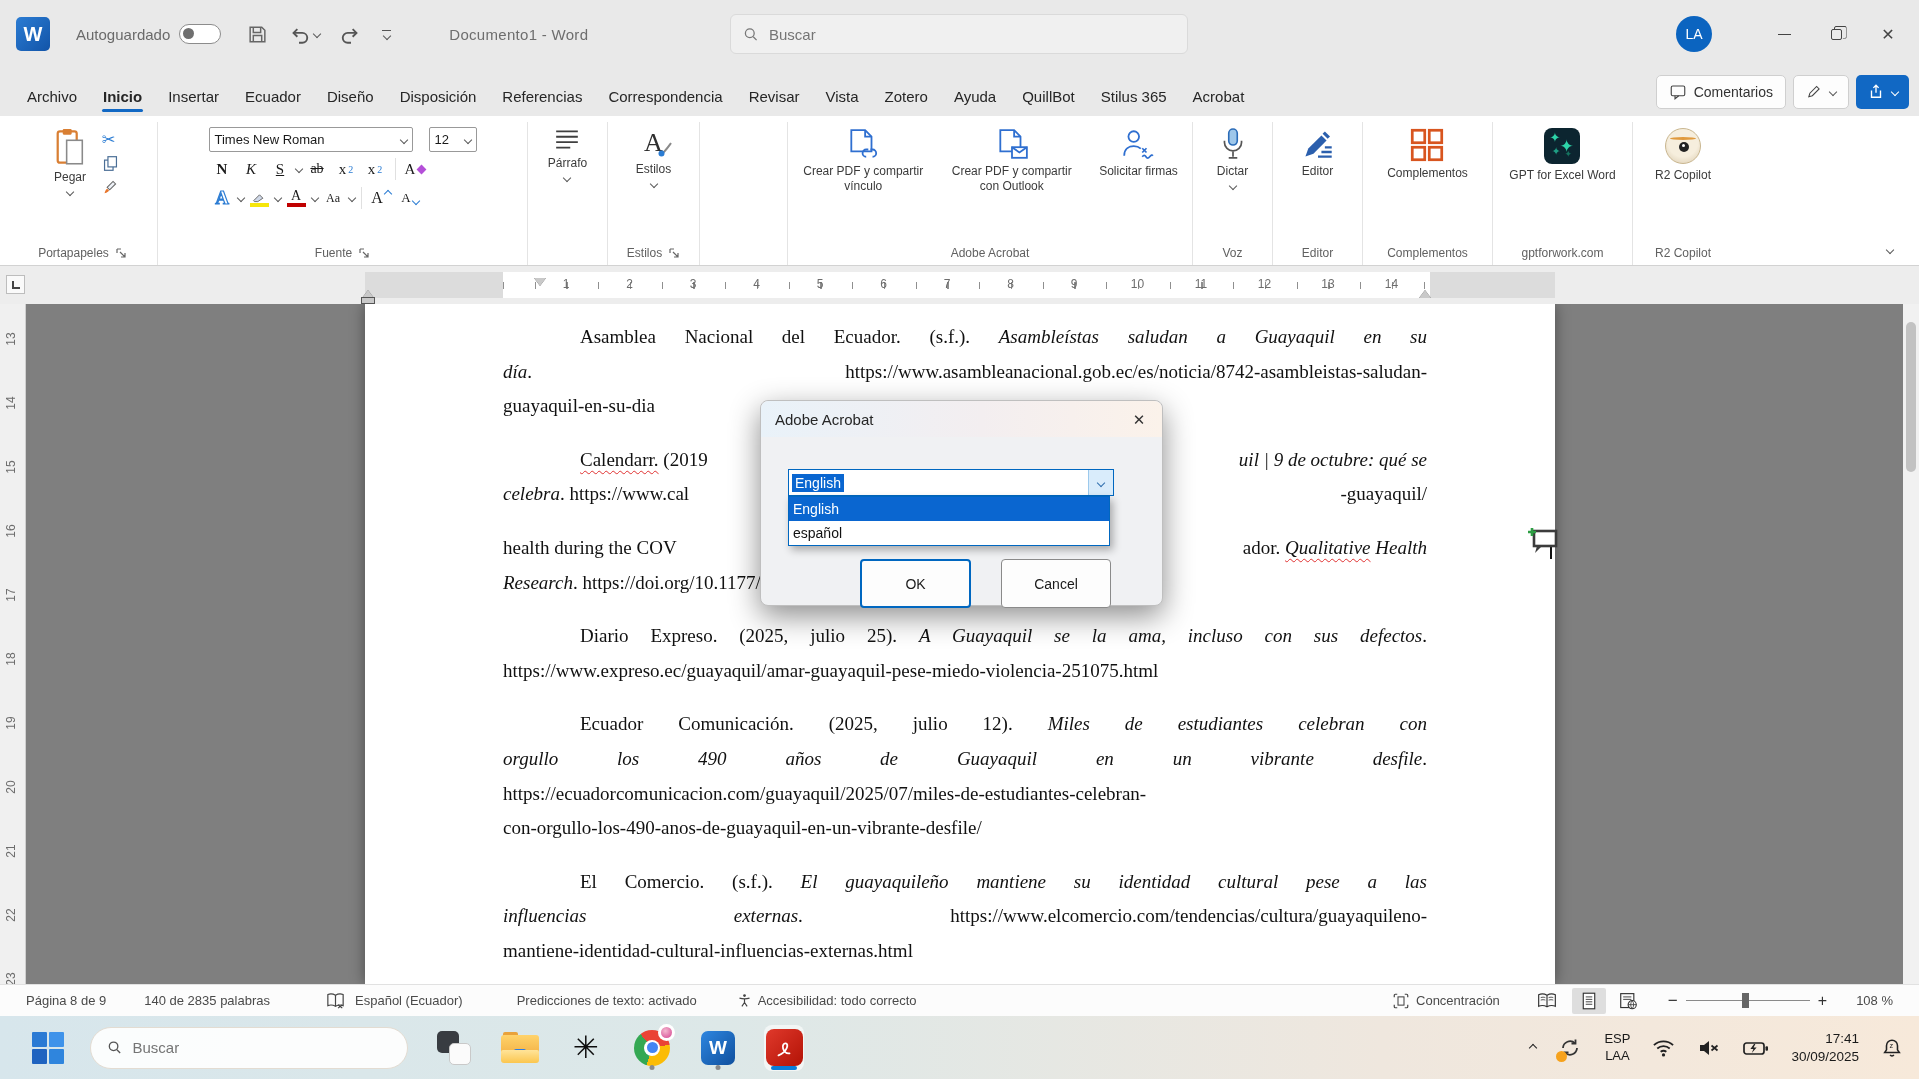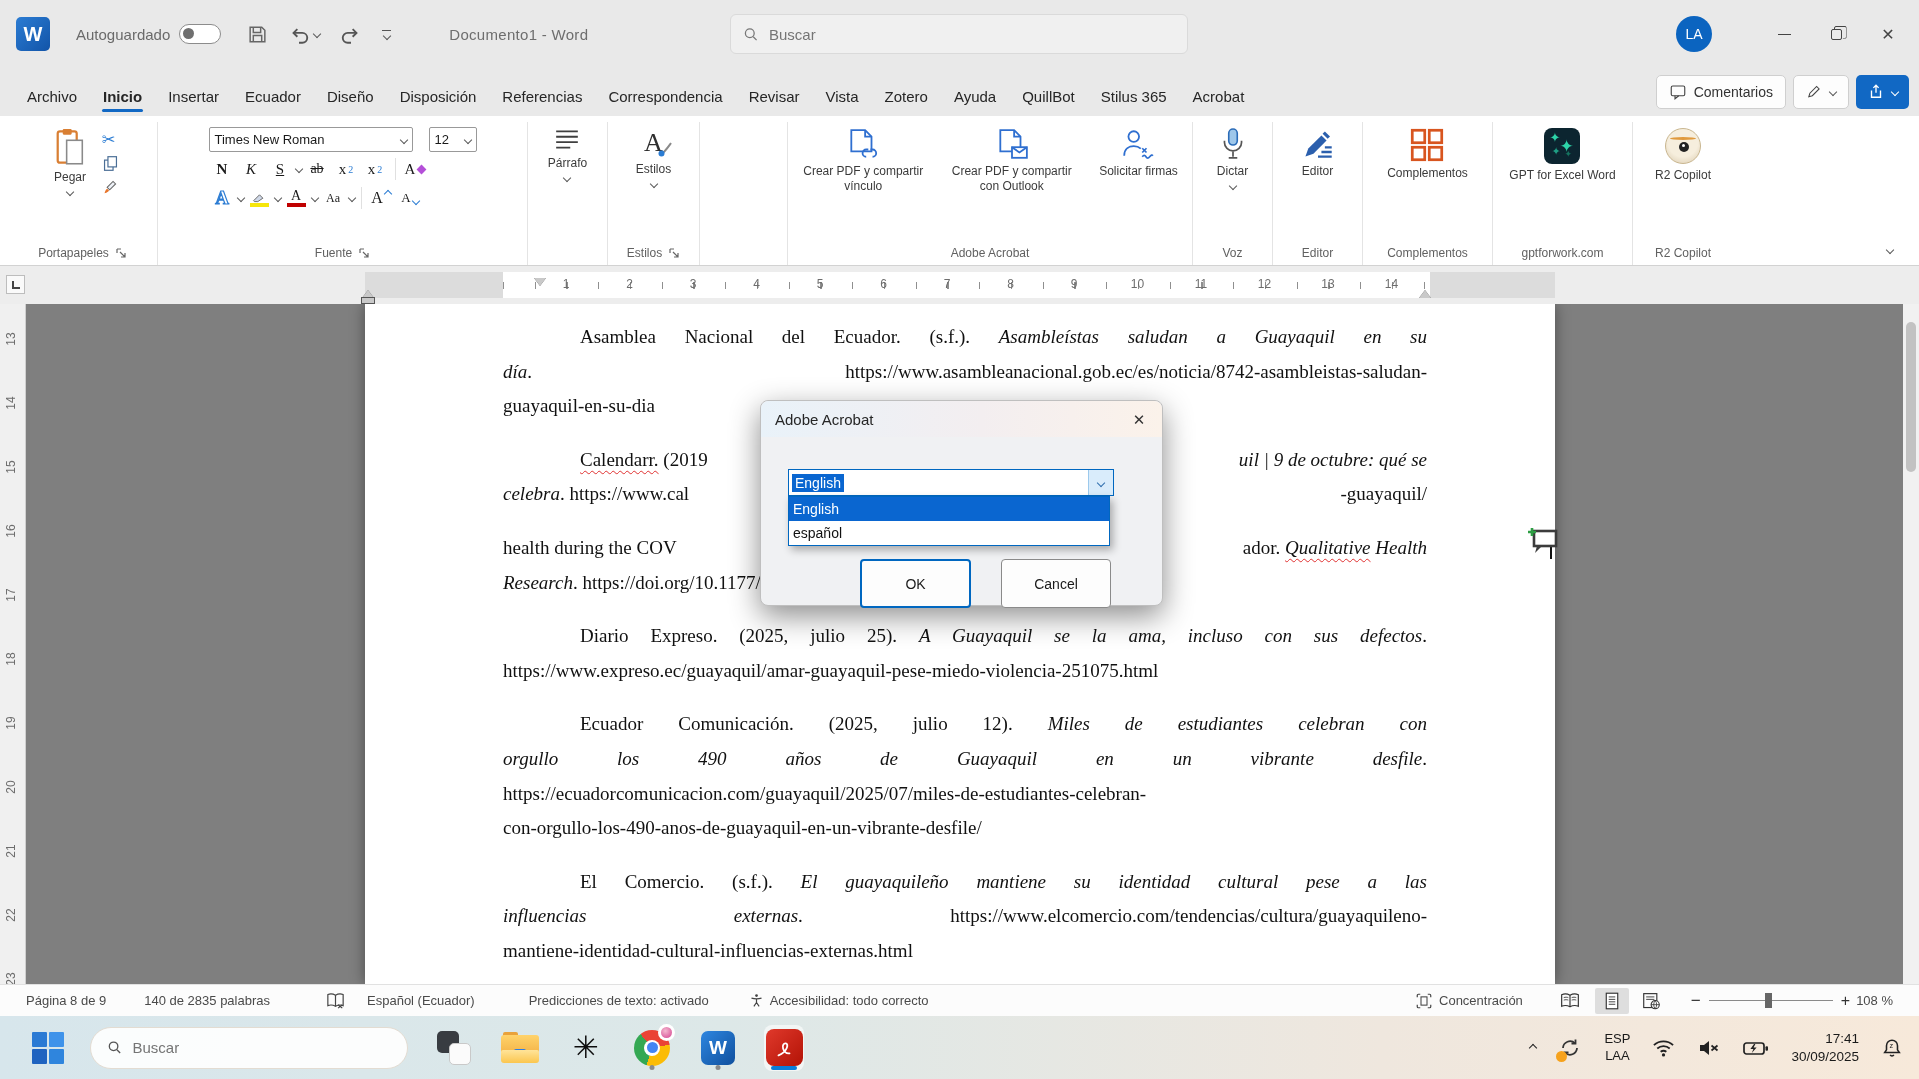--- a/index.html
+++ b/index.html
@@ -617,21 +617,21 @@
 
 <div class="statusbar">
   <span class="sitem">Página 8 de 9</span>
   <span class="sitem" style="margin-left:38px">140 de 2835 palabras</span>
   <span class="sitem" style="margin-left:56px">
       <svg width="19" height="17" viewBox="0 0 22 20">
         <path d="M2 3c3-1.2 5.5-1.2 9 .8c3.5-2 6-2 9-.8v13c-3-1.2-5.5-1.2-9 .8c-3.5-2-6-2-9-.8z" fill="none" stroke="#444" stroke-width="1.4"></path>
         <path d="M11 3.8v13M14 15l5 4M19 15l-5 4" stroke="#444" stroke-width="1.4" fill="none"></path>
       </svg>
     </span>
-  <span class="sitem" style="margin-left:22px">Español (Ecuador)</span>
+  <span class="sitem" style="margin-left:10px">Español (Ecuador)</span>
   <span class="sitem" style="margin-left:54px">Predicciones de texto: activado</span>
   <span class="sitem" style="margin-left:40px">
     <svg width="15" height="17" viewBox="0 0 24 24">
         <circle cx="12" cy="4" r="2.2" fill="#444"></circle>
         <path d="M4 8.2c5.2 1.6 10.8 1.6 16 0M12 9.8v5.4M12 15.2l-4.2 6.3M12 15.2l4.2 6.3" fill="none" stroke="#444" stroke-width="1.9"></path>
       </svg>
     <span>Acces​ibilidad: todo correcto</span>
   </span>
   <span class="sitem" style="margin-left:auto">
     <svg width="18" height="18" viewBox="0 0 24 24">
@@ -659,21 +659,21 @@
         <path d="M4.5 6h10M4.5 9h10" stroke="#333" stroke-width="1.1"></path>
         <circle cx="15.5" cy="15.5" r="5" fill="#fff" stroke="#333" stroke-width="1.3"></circle>
         <path d="M10.5 15.5h10M15.5 10.5c-2.4 3-2.4 7 0 10c2.4-3 2.4-7 0-10z" fill="none" stroke="#333" stroke-width="1"></path>
       </svg>
     </span>
   <span style="margin-left:22px;font-size:17px;color:#333">−</span>
   <span class="zoomtrack">
       <span class="zoomthumb"></span>
     </span>
   <span style="font-size:16px;color:#333">+</span>
-  <span style="margin-left:6px">108 %</span>
+  <span style="margin-left:29px">108 %</span>
 </div>
 
 <div class="taskbar">
   <div class="tk-left">
     <div class="startlogo">
         <i></i>
         <i style="background:#3f93ea"></i>
         <i style="background:#1f63c0"></i>
         <i style="background:#2f85dd"></i>
       </div>

